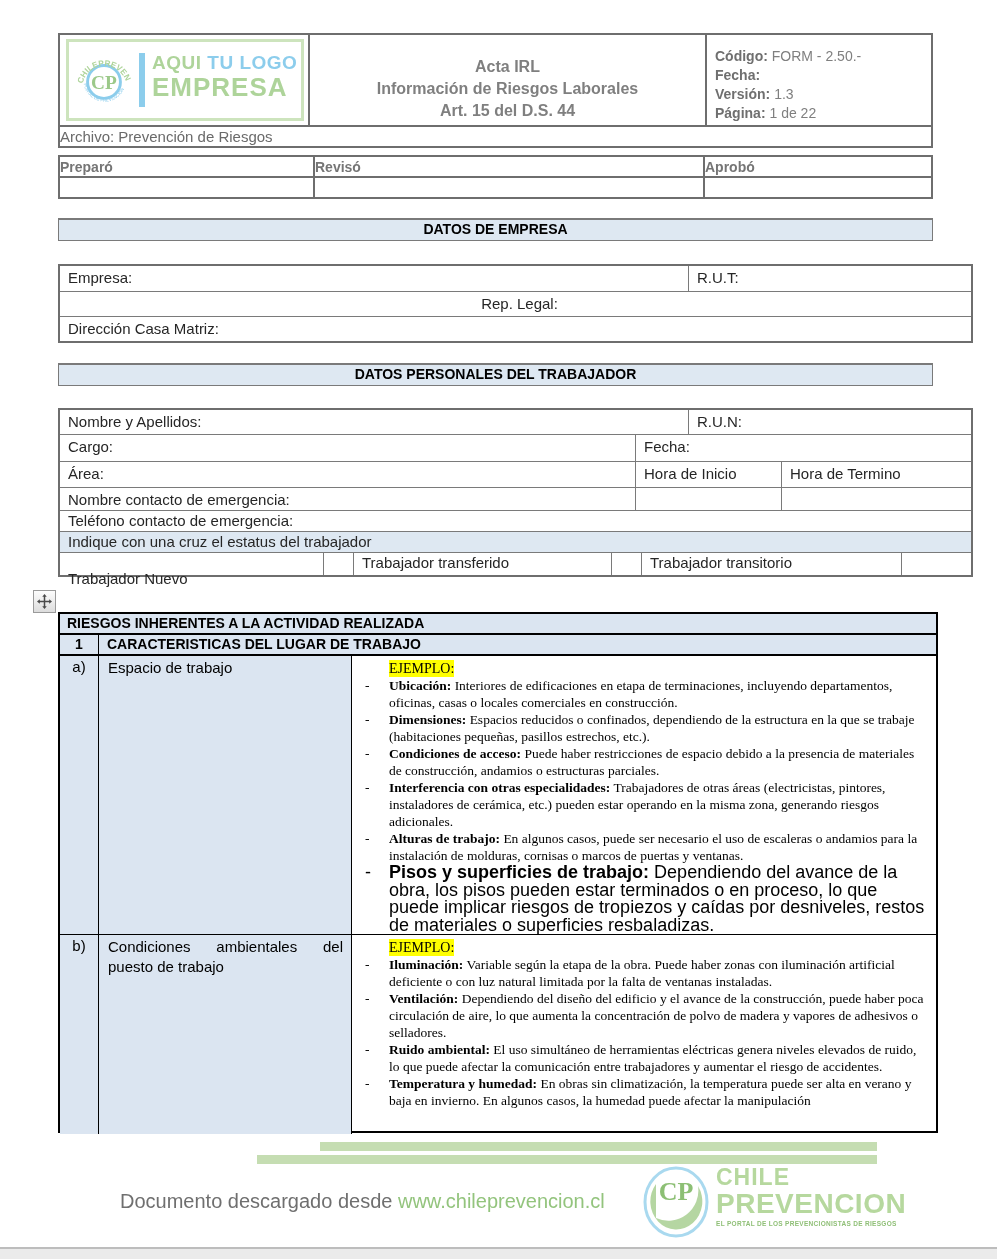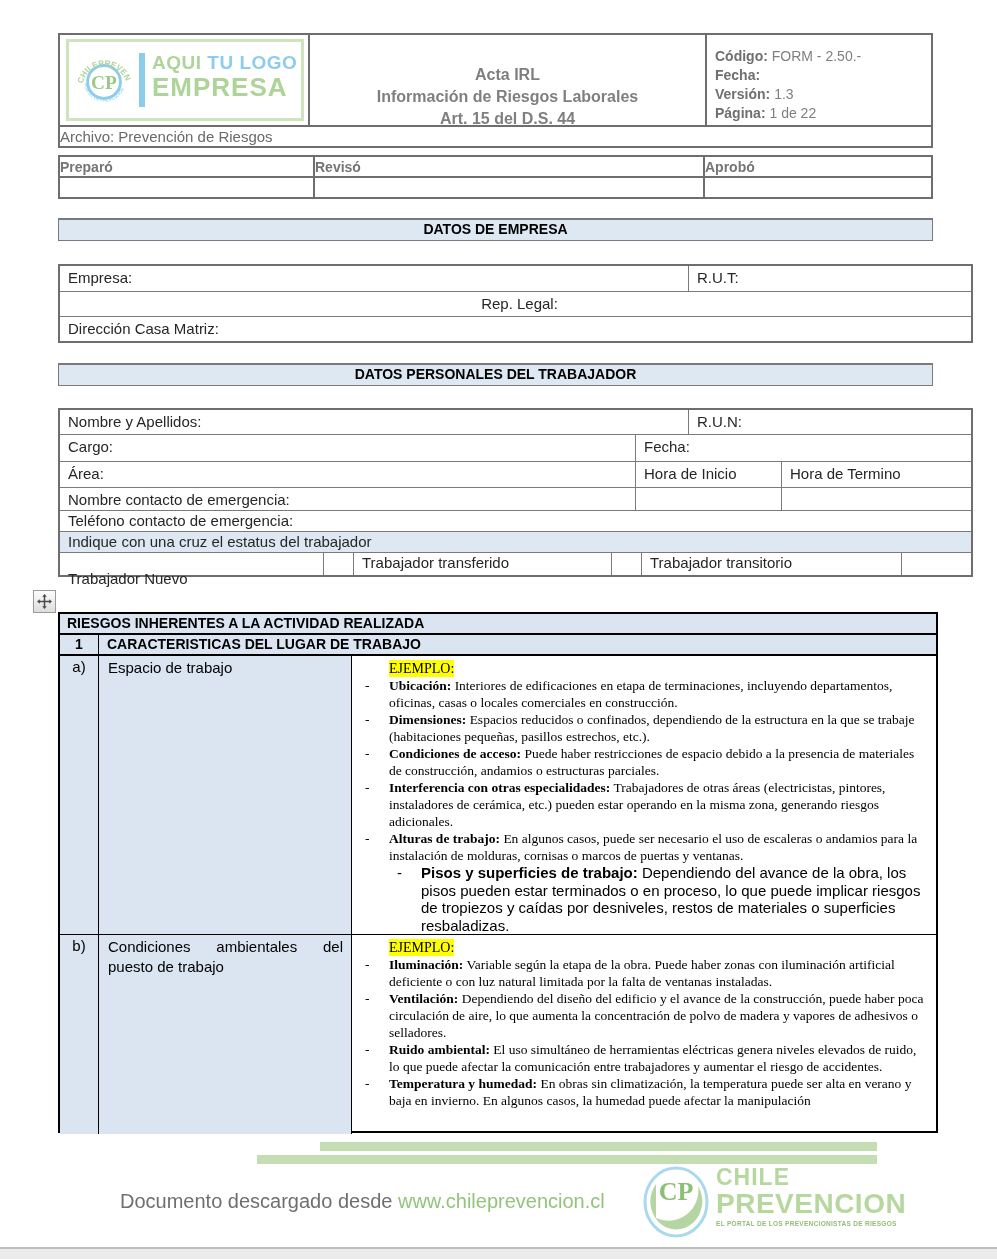--- a/index.html
+++ b/index.html
@@ -11,21 +11,21 @@
   .hdr { position:absolute; left:58px; top:33px; width:875px; height:115px; border:2px solid #6e6e6e; }
   .hdr-top { display:flex; height:90px; }
   .hdr-logo-cell { width:250px; border-right:2px solid #6e6e6e; position:relative; }
   .logo-box { position:absolute; left:6px; top:4px; right:4px; bottom:4px; border:3px solid #cde4bd; display:flex; align-items:center; padding-left:6px; }
   .logo-texts { display:flex; margin-left:4px; }
   .logo-bar { width:6px; height:54px; background:#8ccdec; margin:0 7px 0 2px; }
   .logo-lines { line-height:1; }
   .l1 { font-size:19px; font-weight:bold; letter-spacing:.5px; }
   .l1 .g { color:#aed49a; } .l1 .b { color:#8ccdec; }
   .l2 { font-size:26px; font-weight:bold; color:#aed49a; letter-spacing:1px; margin-top:2px; }
-  .hdr-title-cell { width:397px; border-right:2px solid #6e6e6e; text-align:center; color:#7f7f7f; font-weight:bold; font-size:16px; line-height:22px; padding-top:29px; }
+  .hdr-title-cell { width:397px; border-right:2px solid #6e6e6e; text-align:center; color:#7f7f7f; font-weight:bold; font-size:16px; line-height:22px; padding-top:21px; }
   .hdr-meta-cell { flex:1; padding:12px 8px; color:#7f7f7f; font-size:14px; line-height:19px; }
   .hdr-meta-cell b { color:#6f6f6f; }
   .hdr-archivo { height:38px; border-top:2px solid #6e6e6e; color:#6a6a6a; font-size:15px; line-height:20px; }
 
   
   .sign { position:absolute; left:58px; top:155px; width:875px; height:44px; border:2px solid #6e6e6e; }
   .sign-row { display:flex; height:21px; }
   .sign-row.head { border-bottom:2px solid #6e6e6e; }
   .sign-row.body { height:19px; }
   .sc1 { width:255px; } .sc2 { width:390px; } .sc3 { flex:1; }
@@ -54,21 +54,21 @@
   .rrow .letter { width:39px; border-right:1px solid #000; background:#dbe5f1; text-align:center; font-size:15px; padding-top:2px; }
   .rrow .label { width:253px; border-right:1px solid #000; background:#dbe5f1; font-size:15px; line-height:20px; padding:2px 8px 0 9px; }
   .rrow .label.just { text-align:justify; }
   .rrow .content { flex:1; padding:3px 10px 0 0; overflow:hidden; }
   .rowA { height:279px; }
   .rowB { height:199px; border-bottom:none; }
   .ej-label { display:inline-block; margin-left:37px; background:#ffff00; font-family:"Liberation Serif",serif; font-size:14px; line-height:17px; }
   .ej-list { list-style:none; margin:0; padding:0 0 0 37px; font-family:"Liberation Serif",serif; font-size:13.5px; line-height:17px; color:#000; }
   .ej-list li { position:relative; }
   .ej-list li::before { content:"-"; position:absolute; left:-24px; top:0; }
-  .ej-list li.sansitem { font-family:"Liberation Sans",sans-serif; font-size:15px; line-height:17.5px;margin-left:32px; }
+  .ej-list li.sansitem { font-family:"Liberation Sans",sans-serif; font-size:18px; line-height:17.5px; }
 
   
   .move-handle { position:absolute; left:33px; top:590px; width:23px; height:23px; border:1px solid #9a9a9a; background:linear-gradient(#fdfdfd,#dcdcdc); display:flex; align-items:center; justify-content:center; }
 
   
   .gbar { position:absolute; height:9px; background:#c5ddb2; }
   .gbar1 { left:320px; top:1142px; width:557px; }
   .gbar2 { left:257px; top:1155px; width:620px; }
   .foot-text { position:absolute; left:120px; top:1190px; font-size:20px; color:#6f6f6f; }
   .foot-text .lnk { color:#93c47d; }

